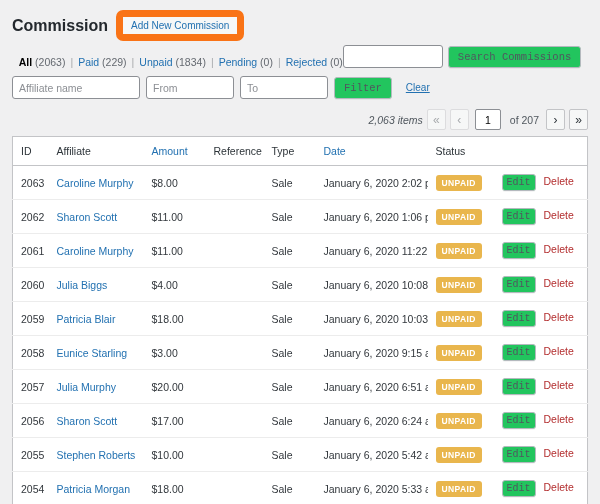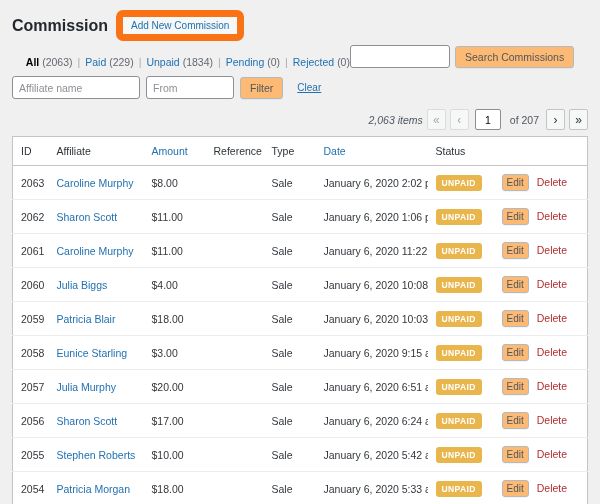--- a/index.html
+++ b/index.html
@@ -27,23 +27,23 @@
   .second-row { display: flex; justify-content: center; align-items: flex-end; margin: 2px 0 8px; }
   .views { list-style: none; display: flex; gap: 5px; padding: 0; margin: 0 0 0 0; font-size: 10.5px; align-items: center; }
   .views a { color: #2271b1; text-decoration: none; }
   .views a.current { color: #000; font-weight: 700; }
   .views .count { color: #646970; font-weight: 400; }
   .views .sep { color: #a7aaad; }
   .search-box { display: flex; gap: 5px; align-items: center; }
   .search-input { width: 100px; height: 23px; border: 1px solid #8c8f94; border-radius: 3px; padding: 0 5px; font-size: 10.5px; font-family: inherit; background: #fff; }
 
   .button {
-    background: #fdba74; border: 1px solid #b4b9be; border-radius: 3px;
+    background: #22c55e; border: 1px solid #b4b9be; border-radius: 3px;
     color: #50575e; font-size: 10.5px; padding: 4px 9px; cursor: pointer;
-    font-family: Liberation Sans, sans-serif; box-shadow: 0 1px 0 rgba(0,0,0,.04);
+    font-family: Liberation Mono, monospace; box-shadow: 0 1px 0 rgba(0,0,0,.04);
   }
   .button-small { padding: 2px 4px; font-size: 10px; }
 
   
   .filter-row { display: flex; gap: 6px; align-items: center; margin-bottom: 10px; }
   .filter-input { height: 23px; border: 1px solid #8c8f94; border-radius: 3px; padding: 0 6px; font-size: 10.5px; font-family: inherit; color: #3c434a; background: #fff; }
   .filter-input.affiliate { width: 128px; }
   .filter-input.date { width: 88px; }
   .filter-input::placeholder { color: #8c8f94; }
   .clear-link { color: #2271b1; font-size: 10px; margin-left: 8px; }
@@ -114,20 +114,21 @@
       </ul>
     <div class="search-box">
       <input type="text" class="search-input" value="" style="">
       <button class="button">Search Commissions</button>
     </div>
   </div>
 
   <div class="filter-row">
     <input type="text" class="filter-input affiliate" placeholder="Affiliate name" style="">
     <input type="text" class="filter-input date" placeholder="From" style="">
+    <input type="text" class="filter-input date" placeholder="To" style="">
     <button class="button">Filter</button>
     <a href="#" class="clear-link">Clear</a>
   </div>
 
   <div class="tablenav top">
     <span class="items-count">2,063 items</span>
     <a class="page-btn disabled">«</a>
     <a class="page-btn disabled">‹</a>
     <input type="text" class="current-page-input" value="1" style="">
     <span class="of-pages">of 207</span>

